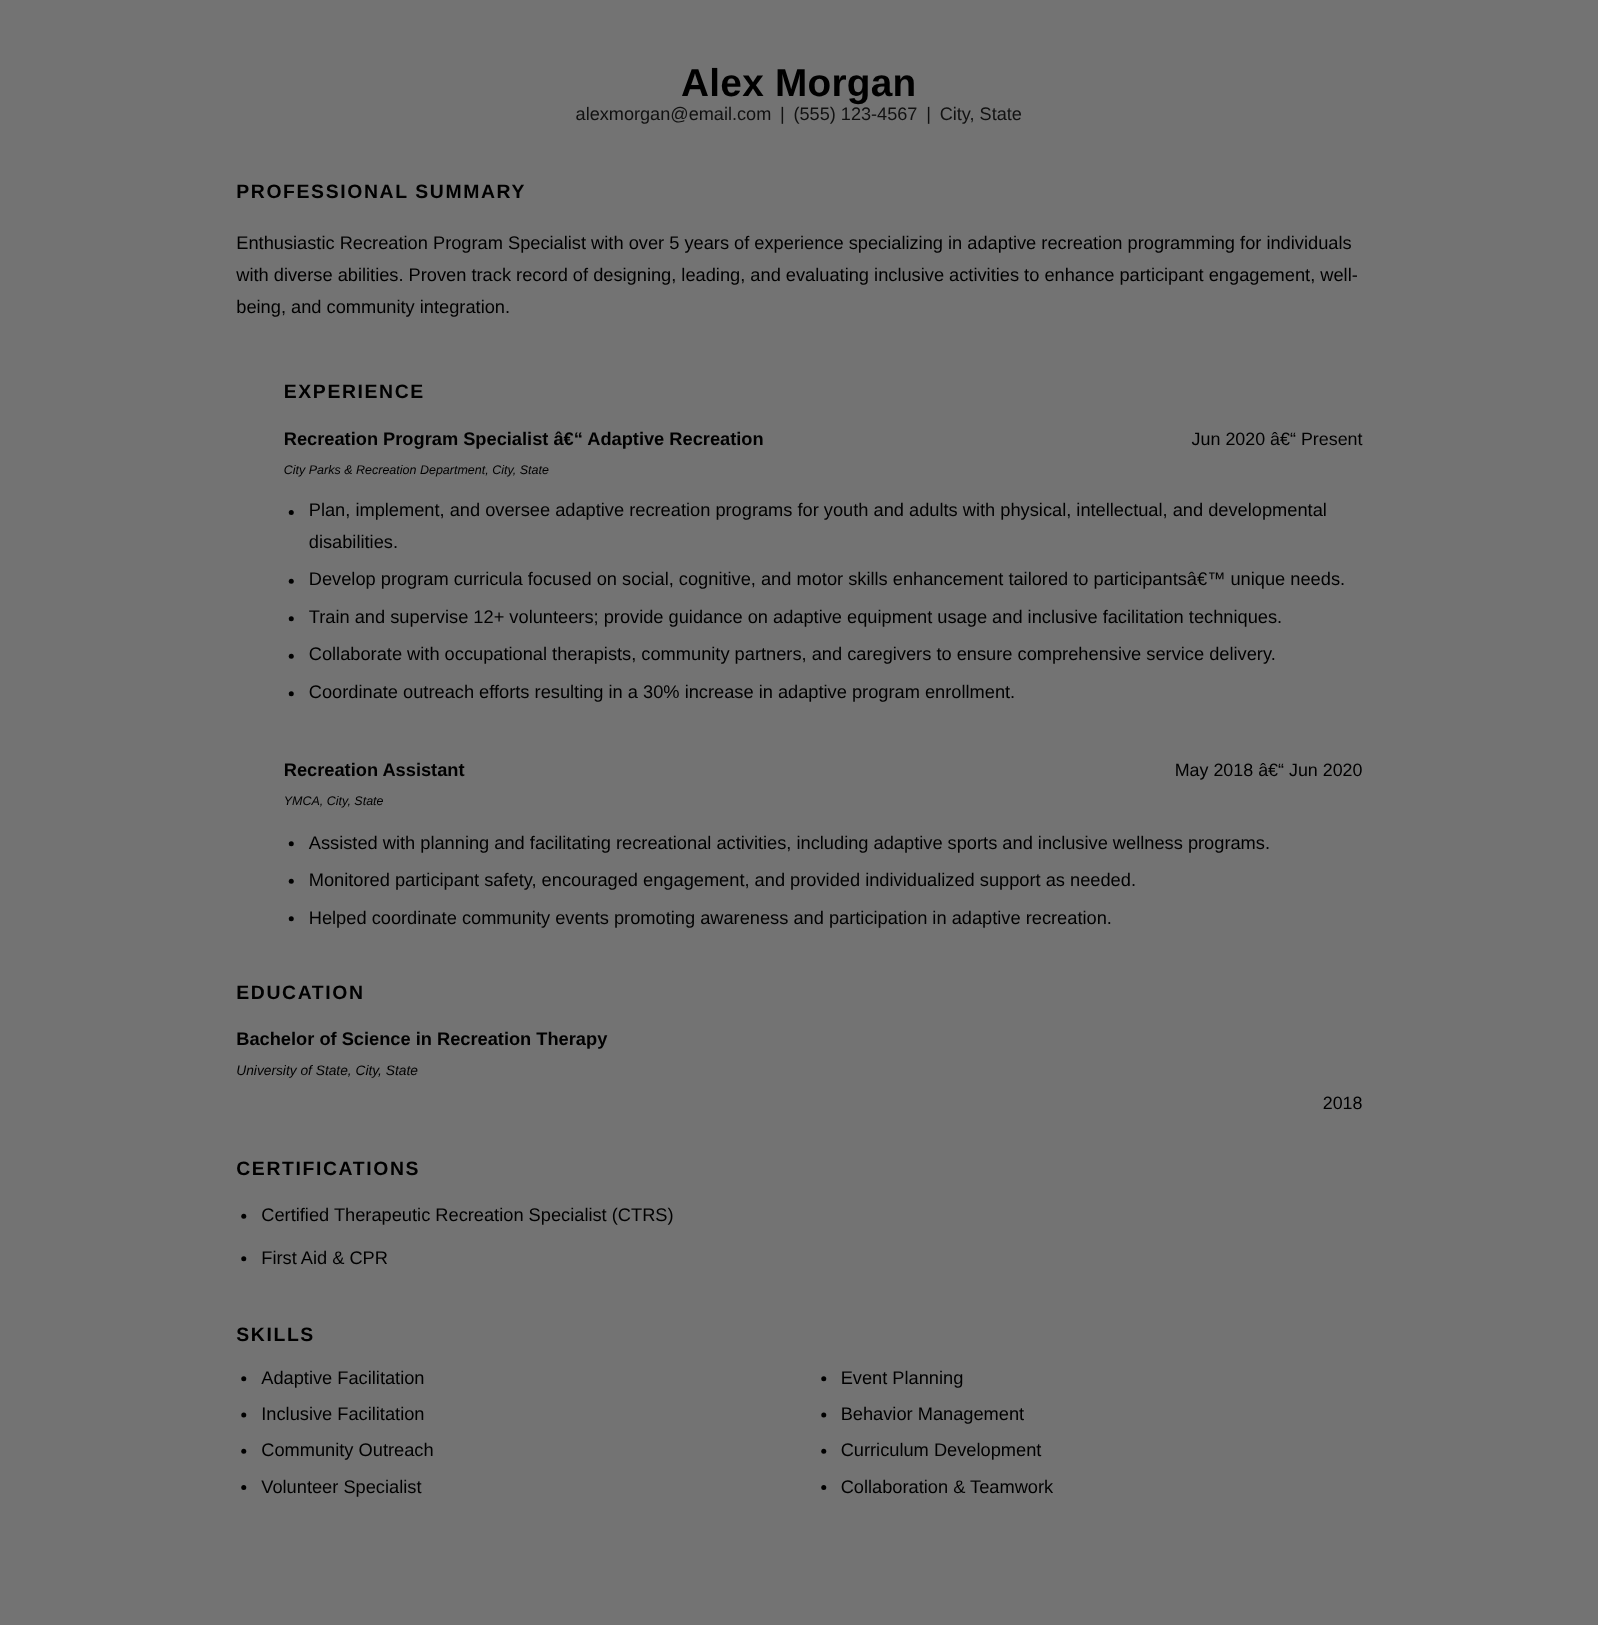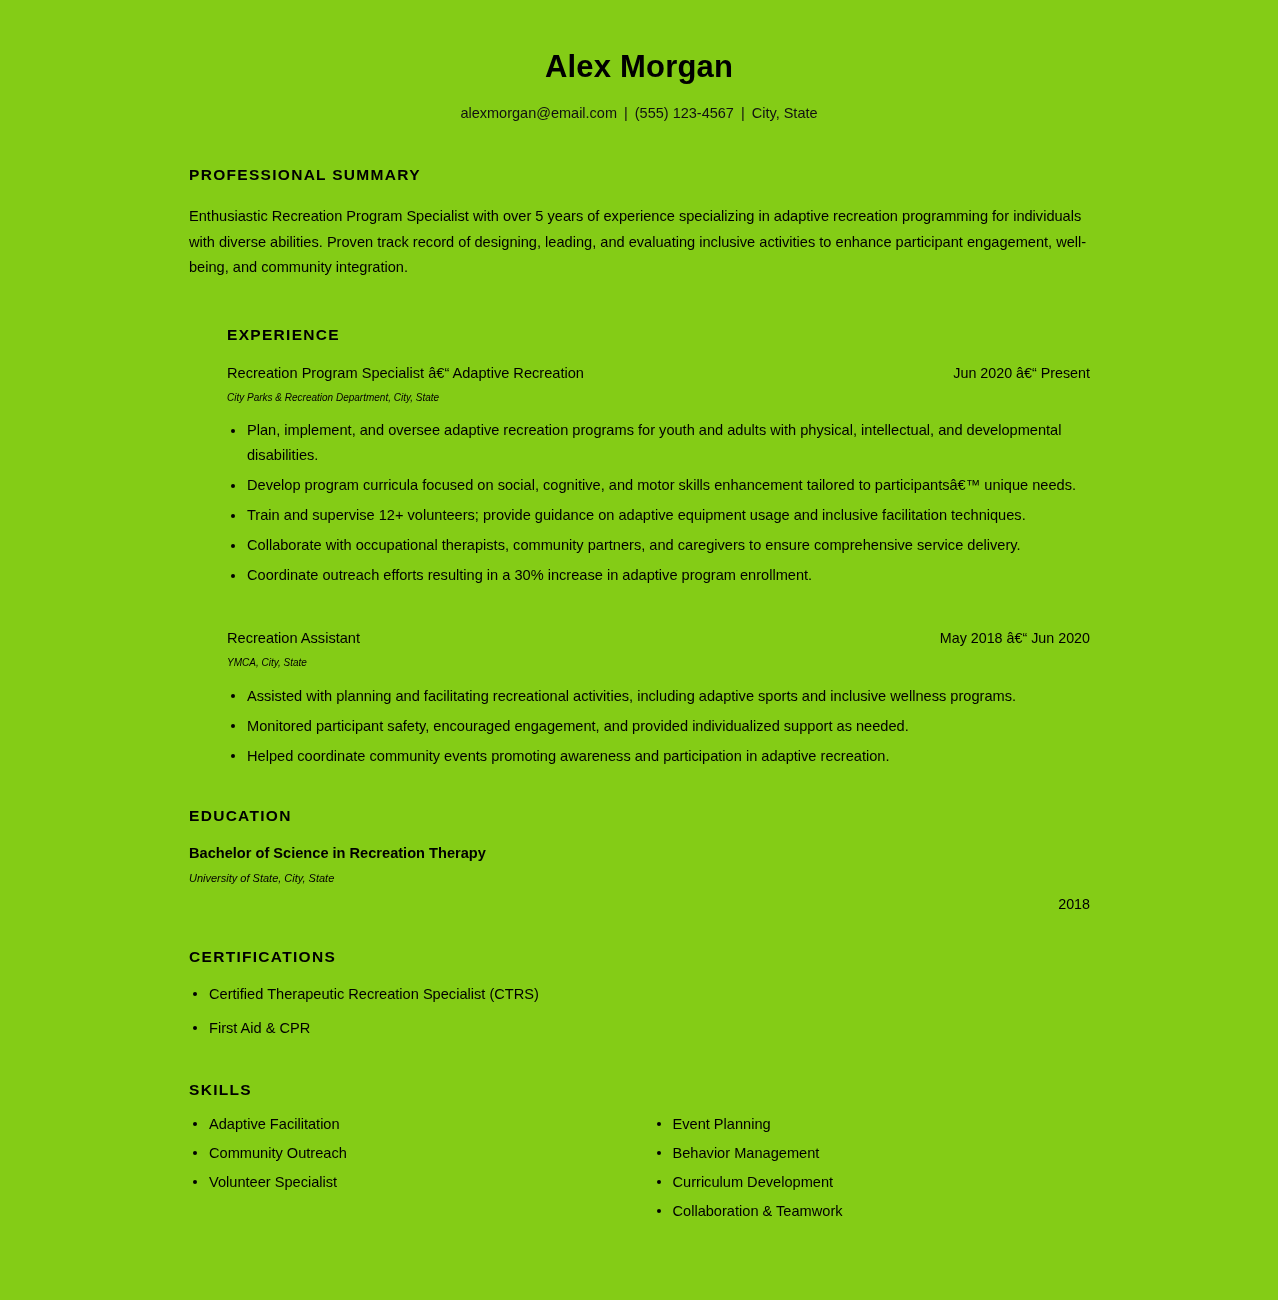--- a/index.html
+++ b/index.html
@@ -12,38 +12,37 @@
     height: 1300px;
     font-family: "Liberation Sans", sans-serif;
     color: #000000;
     -webkit-font-smoothing: antialiased;
   }
 
   .page {
     width: 1278px;
     height: 1300px;
     position: relative;
-    background: #84cc16;
+    background: #737373;
     box-sizing: border-box;
   }
 
   
   .header {
     padding-top: 50px;
     text-align: center;
   }
   .name {
     font-size: 31px;
     font-weight: bold;
     letter-spacing: 0.2px;
     line-height: 1.1;
     margin: 0;
   }
   .contact {
-    margin-top: 21px;
     font-size: 14.5px;
     line-height: 1.2;
     color: #111111;
   }
   .contact .sep {
     display: inline-block;
     padding: 0 7px;
   }
 
   
@@ -82,21 +81,21 @@
   .entry.second { margin-top: 41px; }
 
   .entry-head {
     display: flex;
     justify-content: space-between;
     align-items: baseline;
     width: 100%;
   }
   .entry-title {
     font-size: 14.6px;
-    font-weight: normal;
+    font-weight: bold;
     line-height: 1.35;
     text-align: center;
   }
   .entry-date {
     font-size: 14.3px;
     line-height: 1.35;
     white-space: nowrap;
     text-align: right;
   }
   .entry-sub {
@@ -257,20 +256,21 @@
         <li>First Aid &amp; CPR</li>
       </ul>
     </div>
 
     <div class="section sec-skills">
       <h2 class="section-title">SKILLS</h2>
       <div class="skills-grid">
         <div class="skills-col left">
           <ul>
             <li>Adaptive Facilitation</li>
+            <li>Inclusive Facilitation</li>
             <li>Community Outreach</li>
             <li>Volunteer Specialist</li>
           </ul>
         </div>
         <div class="skills-col right">
           <ul>
             <li>Event Planning</li>
             <li>Behavior Management</li>
             <li>Curriculum Development</li>
             <li>Collaboration &amp; Teamwork</li>

